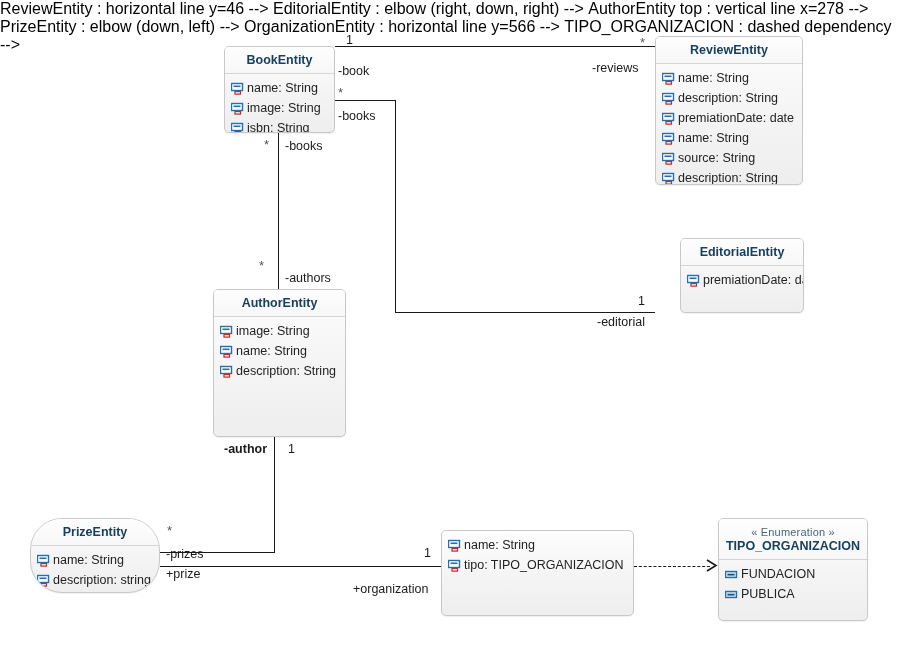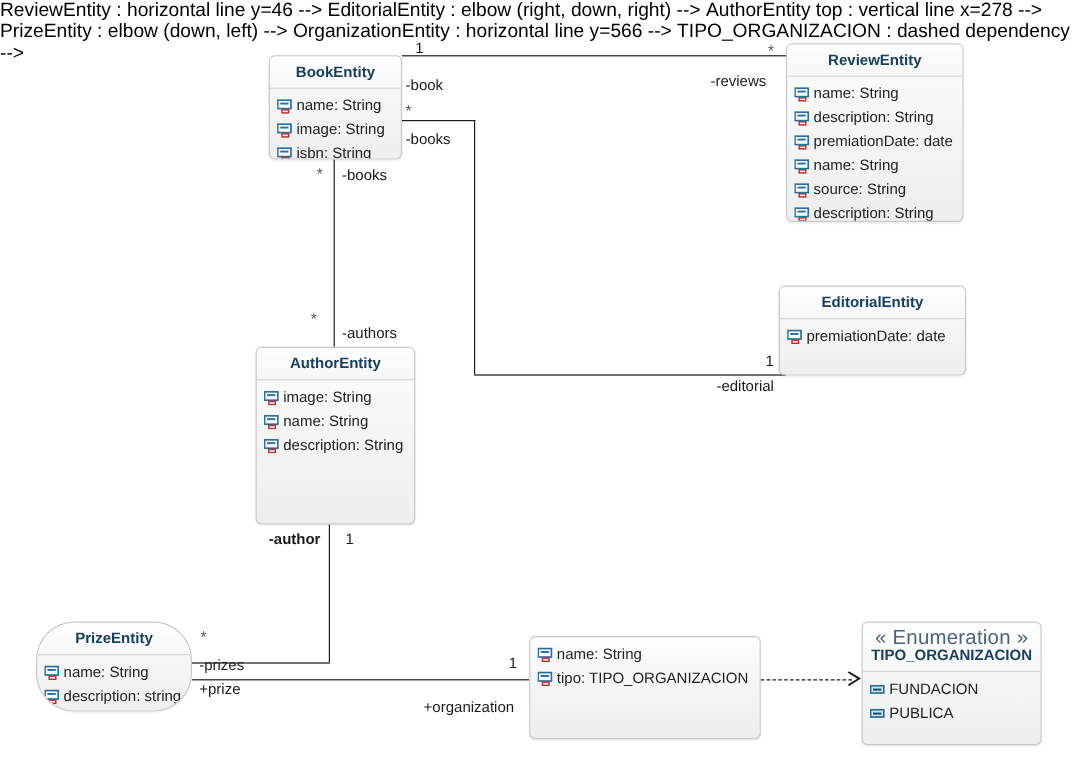--- a/index.html
+++ b/index.html
@@ -31,21 +31,21 @@
     color:#17405f;
     padding:6px 4px 6px 4px;
     line-height:14px;
     border-bottom:1px solid #d6d6d6;
     background:linear-gradient(180deg,#fefefe 0%, #f7f7f7 100%);
     white-space:nowrap;
   }
   .uml-stereotype{
     display:block;
     font-weight:normal;
-    font-size:17px;
+    font-size:11px;
     color:#48657c;
     line-height:14px;
     letter-spacing:0.2px;
   }
   .uml-attrs{
     padding:4px 0 5px 0;
   }
   .uml-attr{
     display:flex;
     align-items:center;
@@ -247,21 +247,21 @@
             <rect x="2.5" y="3.5" width="7" height="1.6" fill="#2a6ea6"></rect>
             <rect x="4" y="9.5" width="5.5" height="2.6" fill="#f2f2f2" stroke="#b53030" stroke-width="1.2"></rect>
           </svg>
         </span>
         <span class="attr-text">description: String</span>
       </div>
     </div>
   </div>
 
   
-  <div class="uml-class" style="left:649px;top:238px;width:156px;height:75px;">
+  <div class="uml-class" style="left:680px;top:238px;width:124px;height:75px;">
     <div class="uml-title">
       <span>EditorialEntity</span>
     </div>
     <div class="uml-attrs">
       <div class="uml-attr">
         <span class="ic">
           <svg width="13" height="13" viewBox="0 0 13 13">
             <rect x="0.5" y="1.5" width="11" height="7" fill="#ffffff" stroke="#2a6ea6" stroke-width="1.4"></rect>
             <rect x="2.5" y="3.5" width="7" height="1.6" fill="#2a6ea6"></rect>
             <rect x="4" y="9.5" width="5.5" height="2.6" fill="#f2f2f2" stroke="#b53030" stroke-width="1.2"></rect>

